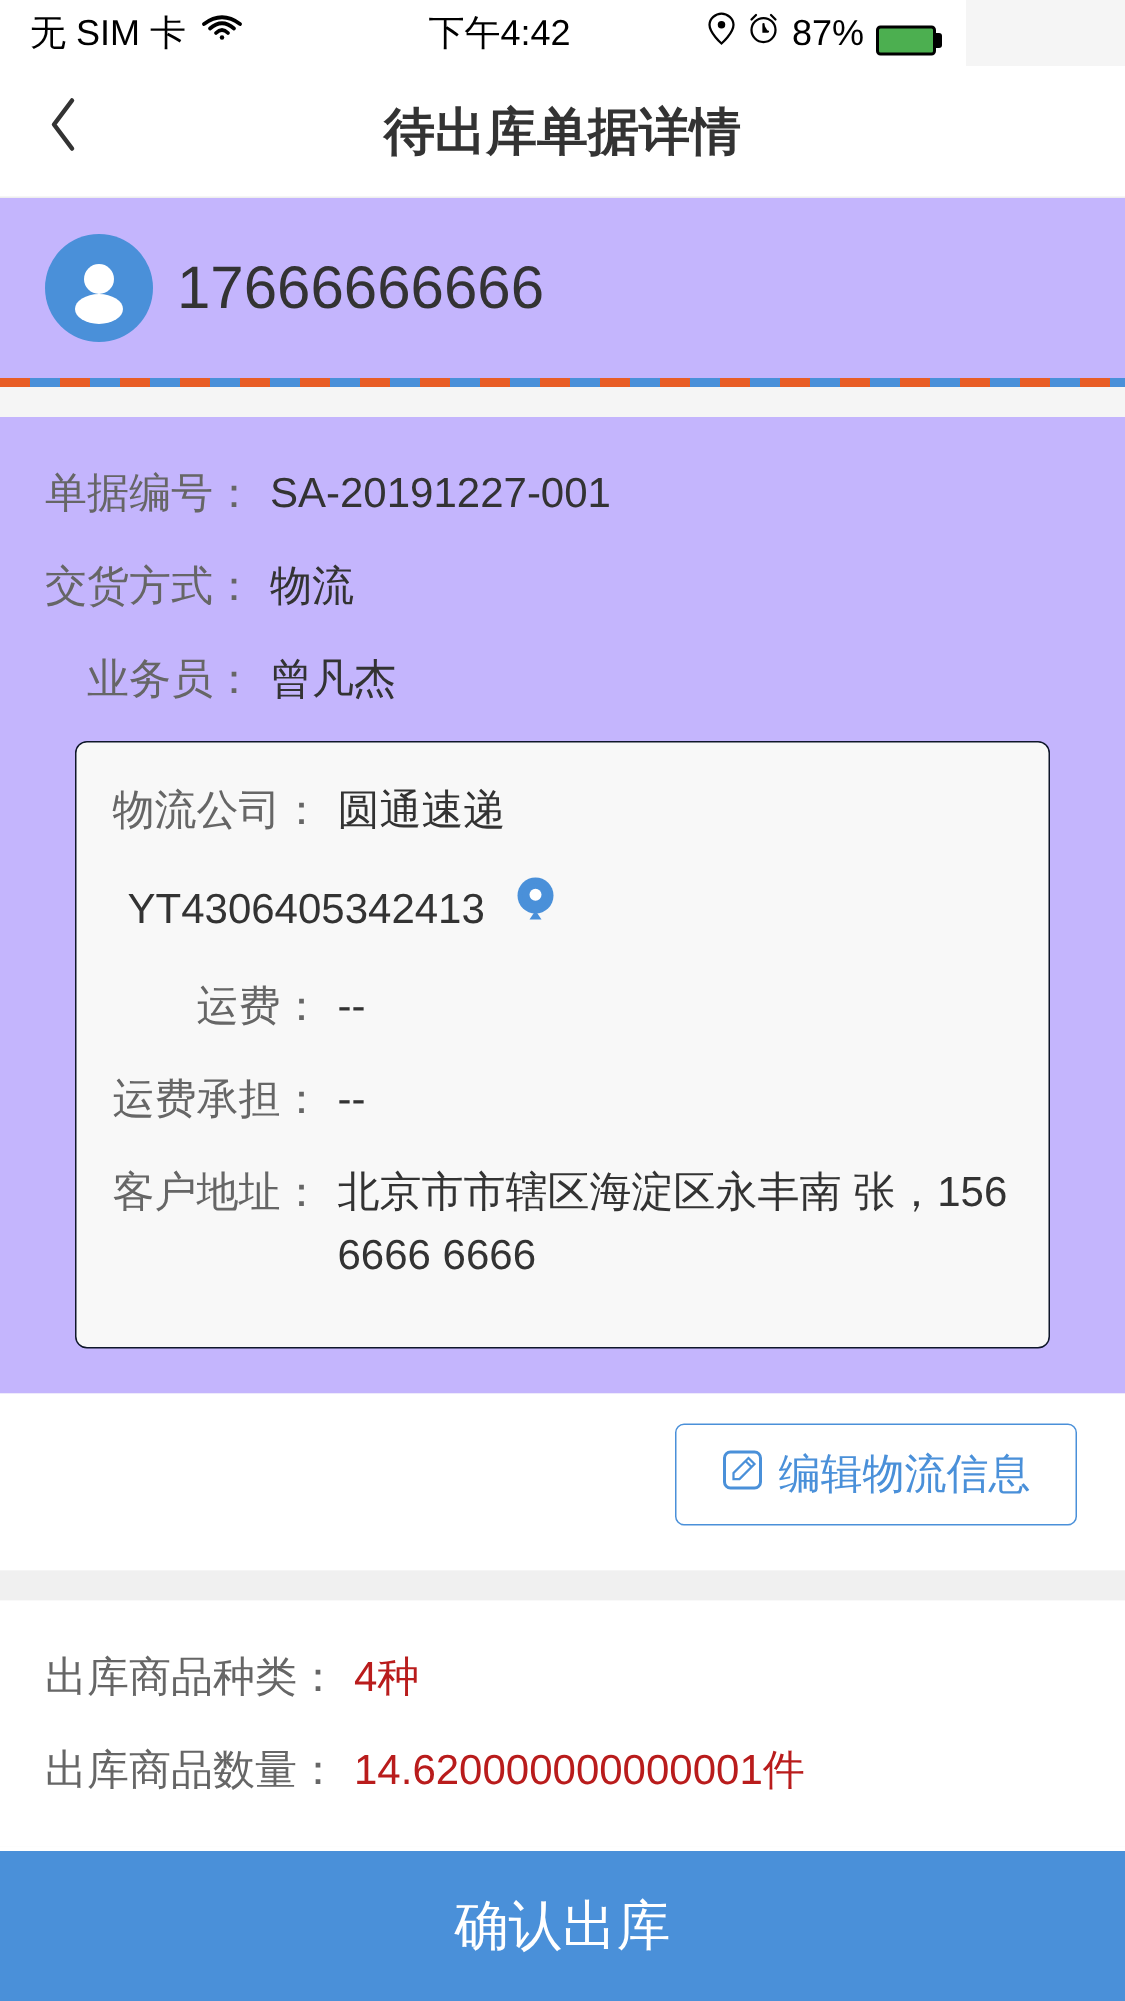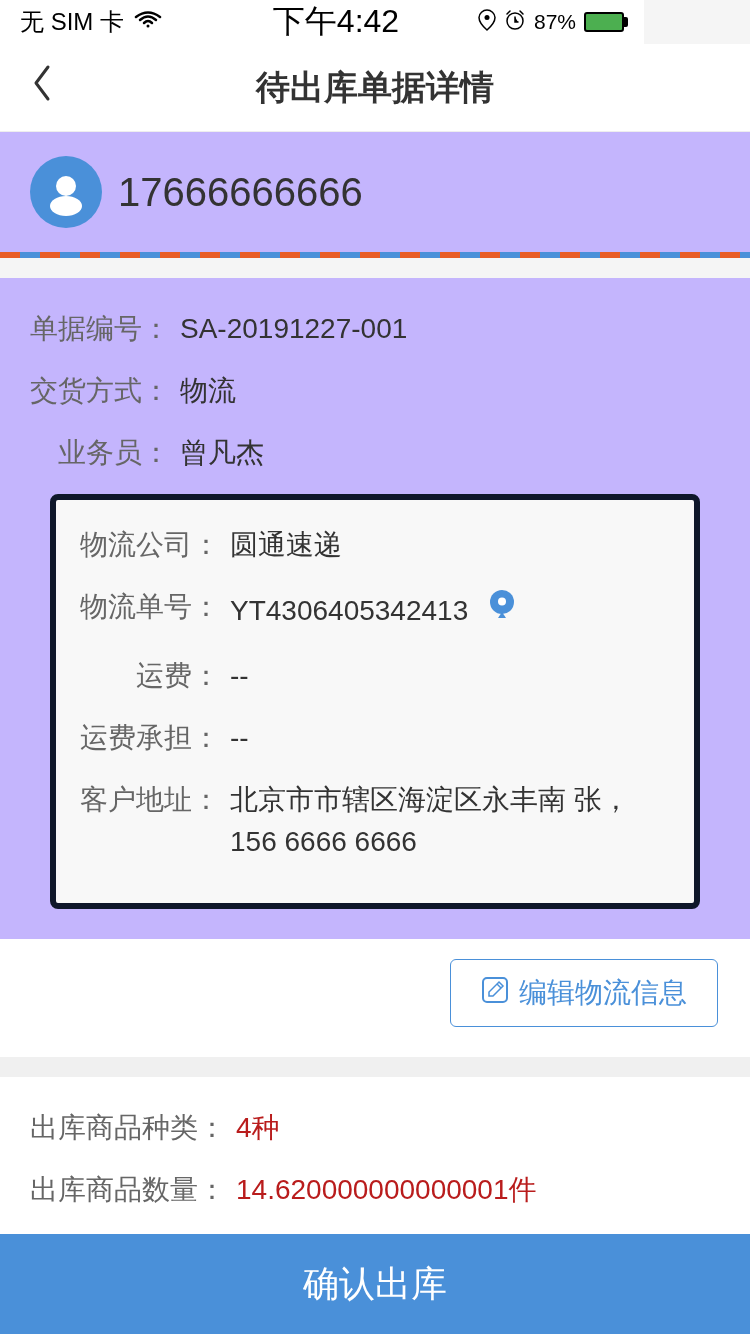--- a/index.html
+++ b/index.html
@@ -24,29 +24,29 @@
       padding: 0 20px;
       font-size: 24px;
       color: #000;
     }
     .status-left {
       display: flex;
       align-items: center;
       gap: 10px;
     }
     .status-center {
-      font-size: 32px;
+      font-size: 24px;
       font-weight: 500;
       margin-left: 32px;
     }
     .status-right {
       display: flex;
-      align-items: center;
+      align-items: flex-end;
       gap: 8px;
-      font-size: 21px;
+      font-size: 24px;
     }
     .battery {
       display: inline-block;
       width: 40px;
       height: 20px;
       border: 2px solid #000;
       border-radius: 3px;
       position: relative;
       background: #4CAF50;
     }
@@ -151,21 +151,21 @@
     .info-value {
       color: #333;
       font-size: 28px;
       margin-left: 10px;
       flex: 1;
     }
 
     
     .logistics-section {
       background: #f8f8f8;
-      border: 6px solid #0f172a;
+      border: 1px solid #0f172a;
       border-radius: 8px;
       margin: 20px 20px 0 20px;
       padding: 24px 24px;
     }
     .logistics-row {
       display: flex;
       align-items: flex-start;
       margin-bottom: 20px;
       line-height: 1.5;
     }
@@ -365,21 +365,20 @@
       <span class="info-label">业务员：</span>
       <span class="info-value">曾凡杰</span>
     </div>
 
     <div class="logistics-section">
       <div class="logistics-row">
         <span class="logistics-label">物流公司：</span>
         <span class="logistics-value">圆通速递</span>
       </div>
       <div class="logistics-row">
-        <span class="logistics-label">物流单号：</span>
         <span class="logistics-value">
           <span>YT4306405342413</span>
           <span class="location-icon">
             <svg width="36" height="36" viewBox="0 0 36 36">
               <circle cx="18" cy="16" r="12" fill="#4a90d9"></circle>
               <path d="M18 8 C13 8 9 11.5 9 15.5 C9 21 18 28 18 28 C18 28 27 21 27 15.5 C27 11.5 23 8 18 8Z" fill="#4a90d9"></path>
               <circle cx="18" cy="15.5" r="4" fill="#fff"></circle>
               <polygon points="18,26 14,32 22,32" fill="#4a90d9"></polygon>
             </svg>
           </span>

